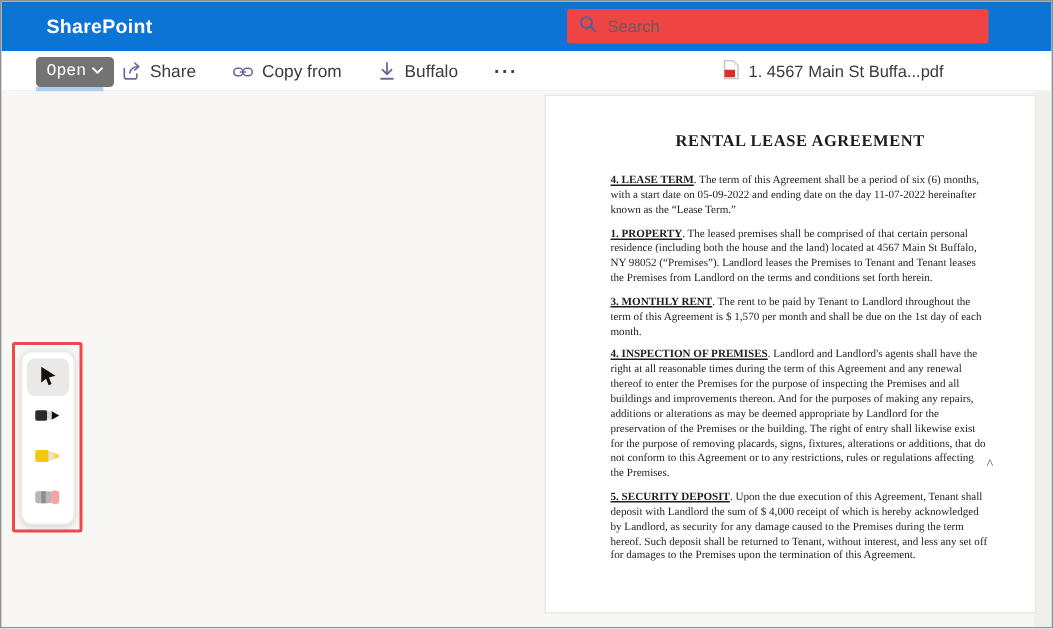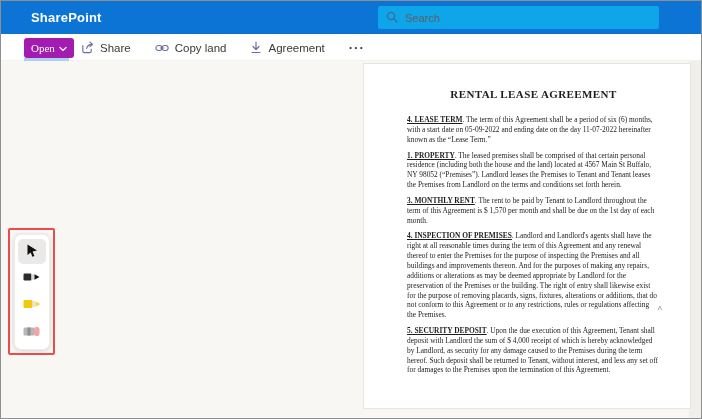--- a/index.html
+++ b/index.html
@@ -15,38 +15,38 @@
   .topbar {
     position:absolute; left:0; top:0; width:700px; height:33px;
     background:#0b74d4;
   }
   .brand {
     position:absolute; left:30px; top:9px;
     color:#fff; font-size:13px; font-weight:bold; letter-spacing:.2px;
   }
   .searchbox {
     position:absolute; left:377px; top:5px; width:281px; height:23px;
-    background:#0ea5e9; border-radius:2px; display:flex; align-items:center;
+    background:#ef4444; border-radius:2px; display:flex; align-items:center;
     padding:0 8px; gap:7px;
   }
   .searchbox input {
     border:none; outline:none; flex:1; font-size:11px; color:#323130;
     font-family:"Liberation Sans", sans-serif; background:transparent;
   }
   .searchbox input::placeholder { color:#605e5c; }
 
   
   .toolbar {
     position:absolute; left:0; top:33px; width:700px; height:27px;
     background:#fff; border-bottom:1px solid #f3f2f1;
   }
   .open-btn {
     position:absolute; left:23px; top:4px; height:20px; min-width:45px;
-    background:#a21caf; color:#fff; border:none; border-radius:3px;
-    font-size:11px; font-family:Liberation Serif, serif;
+    background:#737373; color:#fff; border:none; border-radius:3px;
+    font-size:11px; font-family:Liberation Mono, monospace;
     display:flex; align-items:center; gap:4px; padding:0 7px; cursor:pointer;justify-content:center;
   }
   .open-underline {
     position:absolute; left:23px; top:24px; width:45px; height:3px;
     background:#aecff0;
   }
   .commands {
     position:absolute; left:80px; top:0; height:27px;
     display:flex; align-items:center; gap:24px;
   }
@@ -153,39 +153,49 @@
       </button>
 
       <button class="cmd">
         <span>
           <svg width="14" height="12" viewBox="0 0 16 12" fill="none">
             <rect x="1" y="3.2" width="7" height="5.6" rx="2.8" stroke="#686b9e" stroke-width="1.2"></rect>
             <rect x="8" y="3.2" width="7" height="5.6" rx="2.8" stroke="#686b9e" stroke-width="1.2"></rect>
             <line x1="5.5" y1="6" x2="10.5" y2="6" stroke="#686b9e" stroke-width="1.2"></line>
           </svg>
         </span>
-        <span>Copy land</span>
+        <span>Copy from</span>
       </button>
 
       <button class="cmd">
         <span>
           <svg width="12" height="13" viewBox="0 0 12 13" fill="none">
             <line x1="6" y1="1" x2="6" y2="8" stroke="#686b9e" stroke-width="1.2" stroke-linecap="round"></line>
             <path d="M3 5.5 L6 8.5 L9 5.5" stroke="#686b9e" stroke-width="1.2" fill="none" stroke-linecap="round" stroke-linejoin="round"></path>
             <line x1="2" y1="11.5" x2="10" y2="11.5" stroke="#686b9e" stroke-width="1.2" stroke-linecap="round"></line>
           </svg>
         </span>
-        <span>Agreement</span>
+        <span>Buffalo</span>
       </button>
 
       <button class="cmd more">
         <span>···</span>
       </button>
     </div>
 
+    <div class="filetitle">
+      <span>
+        <svg width="11" height="13" viewBox="0 0 11 13">
+          <path d="M1 .5 h6 l3 3 v9 h-9 z" fill="#fff" stroke="#c8c6c4" stroke-width="1"></path>
+          <rect x="1" y="6.5" width="7" height="5" fill="#d93025"></rect>
+          <path d="M7 .5 l3 3 h-3 z" fill="#e8e6e3"></path>
+        </svg>
+      </span>
+      <span>1. 4567 Main St Buffa...pdf</span>
+    </div>
   </div>
 
   <div class="viewer">
     <div class="gutter"></div>
 
     <div class="page">
       <div class="doc-title">RENTAL LEASE AGREEMENT</div>
 
       <p><span class="lead">4. LEASE TERM</span><span>. The term of this Agreement shall be a period of six (6) months, with a start date on 05-09-2022 and ending date on the day 11-07-2022 hereinafter known as the “Lease Term.”</span></p>
       <p><span class="lead">1. PROPERTY</span><span>. The leased premises shall be comprised of that certain personal residence (including both the house and the land) located at 4567 Main St Buffalo, NY 98052 (“Premises”). Landlord leases the Premises to Tenant and Tenant leases the Premises from Landlord on the terms and conditions set forth herein.</span></p>

